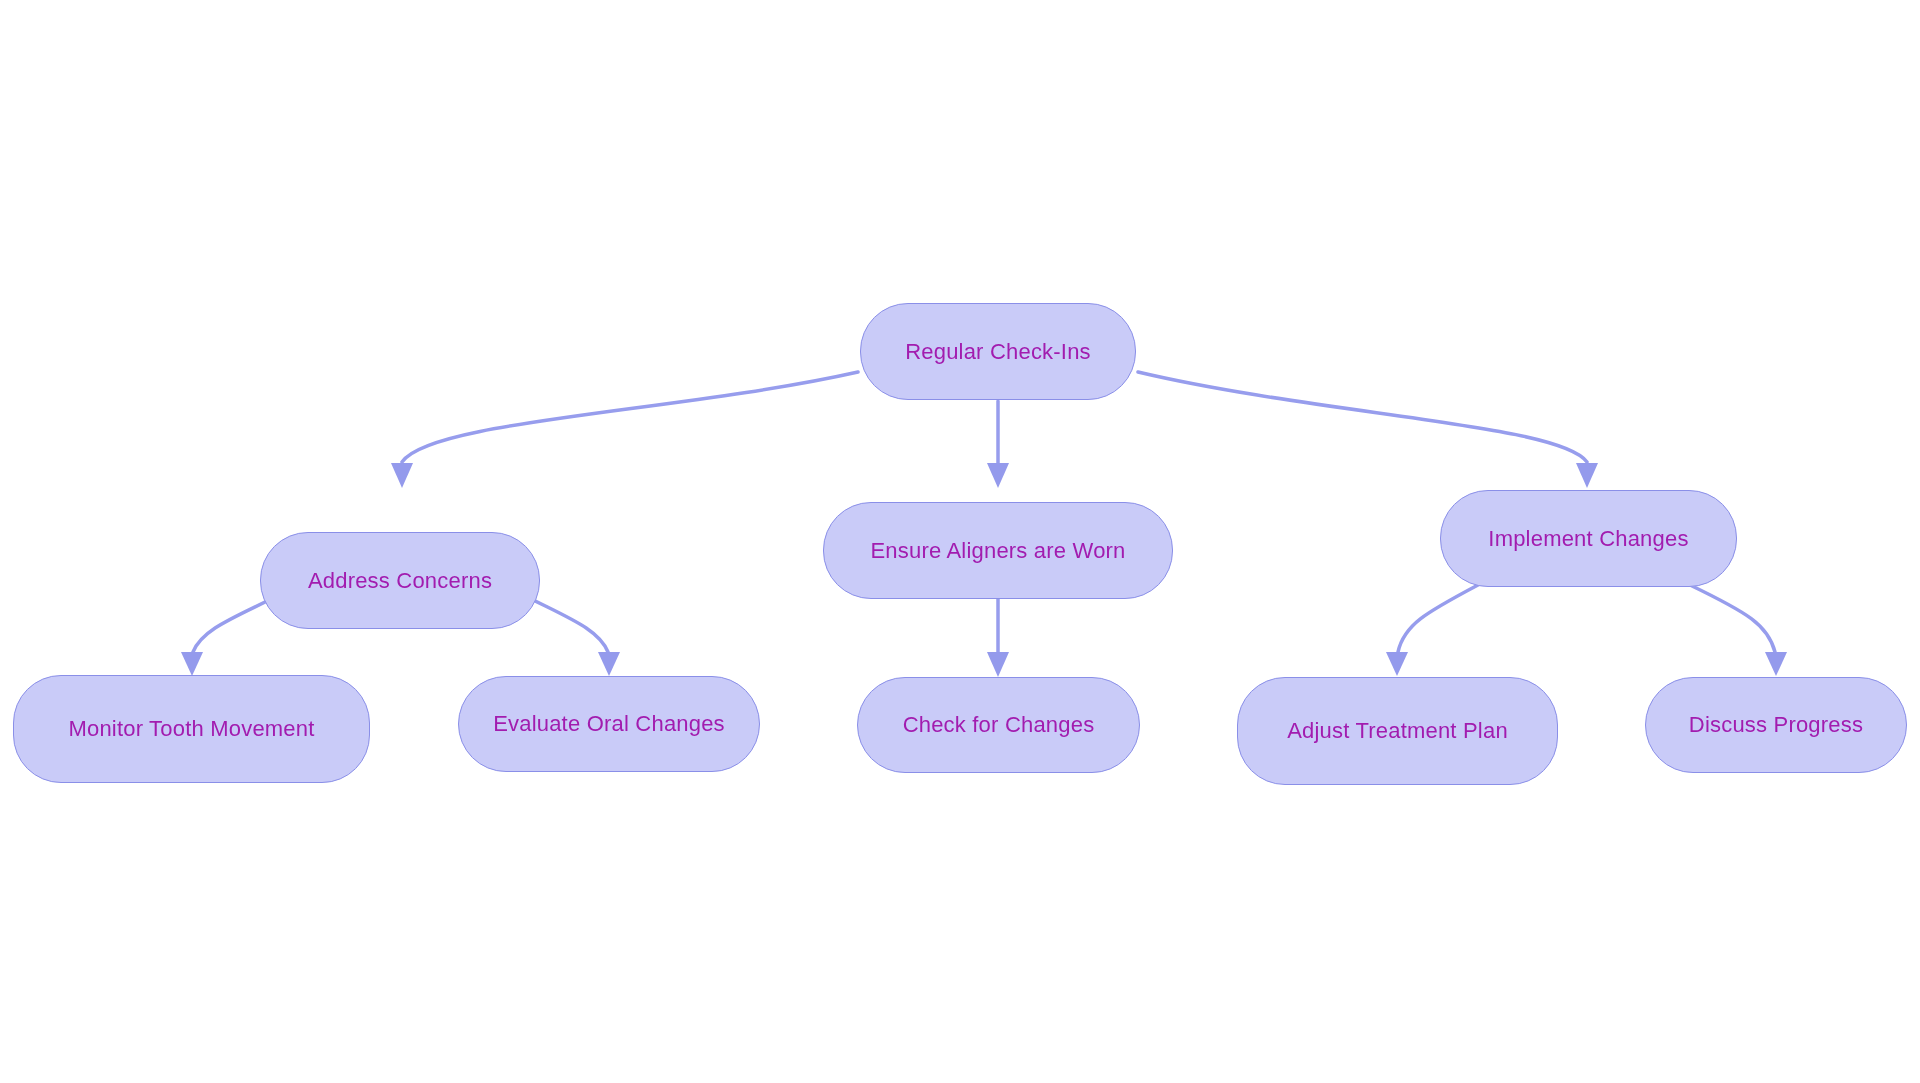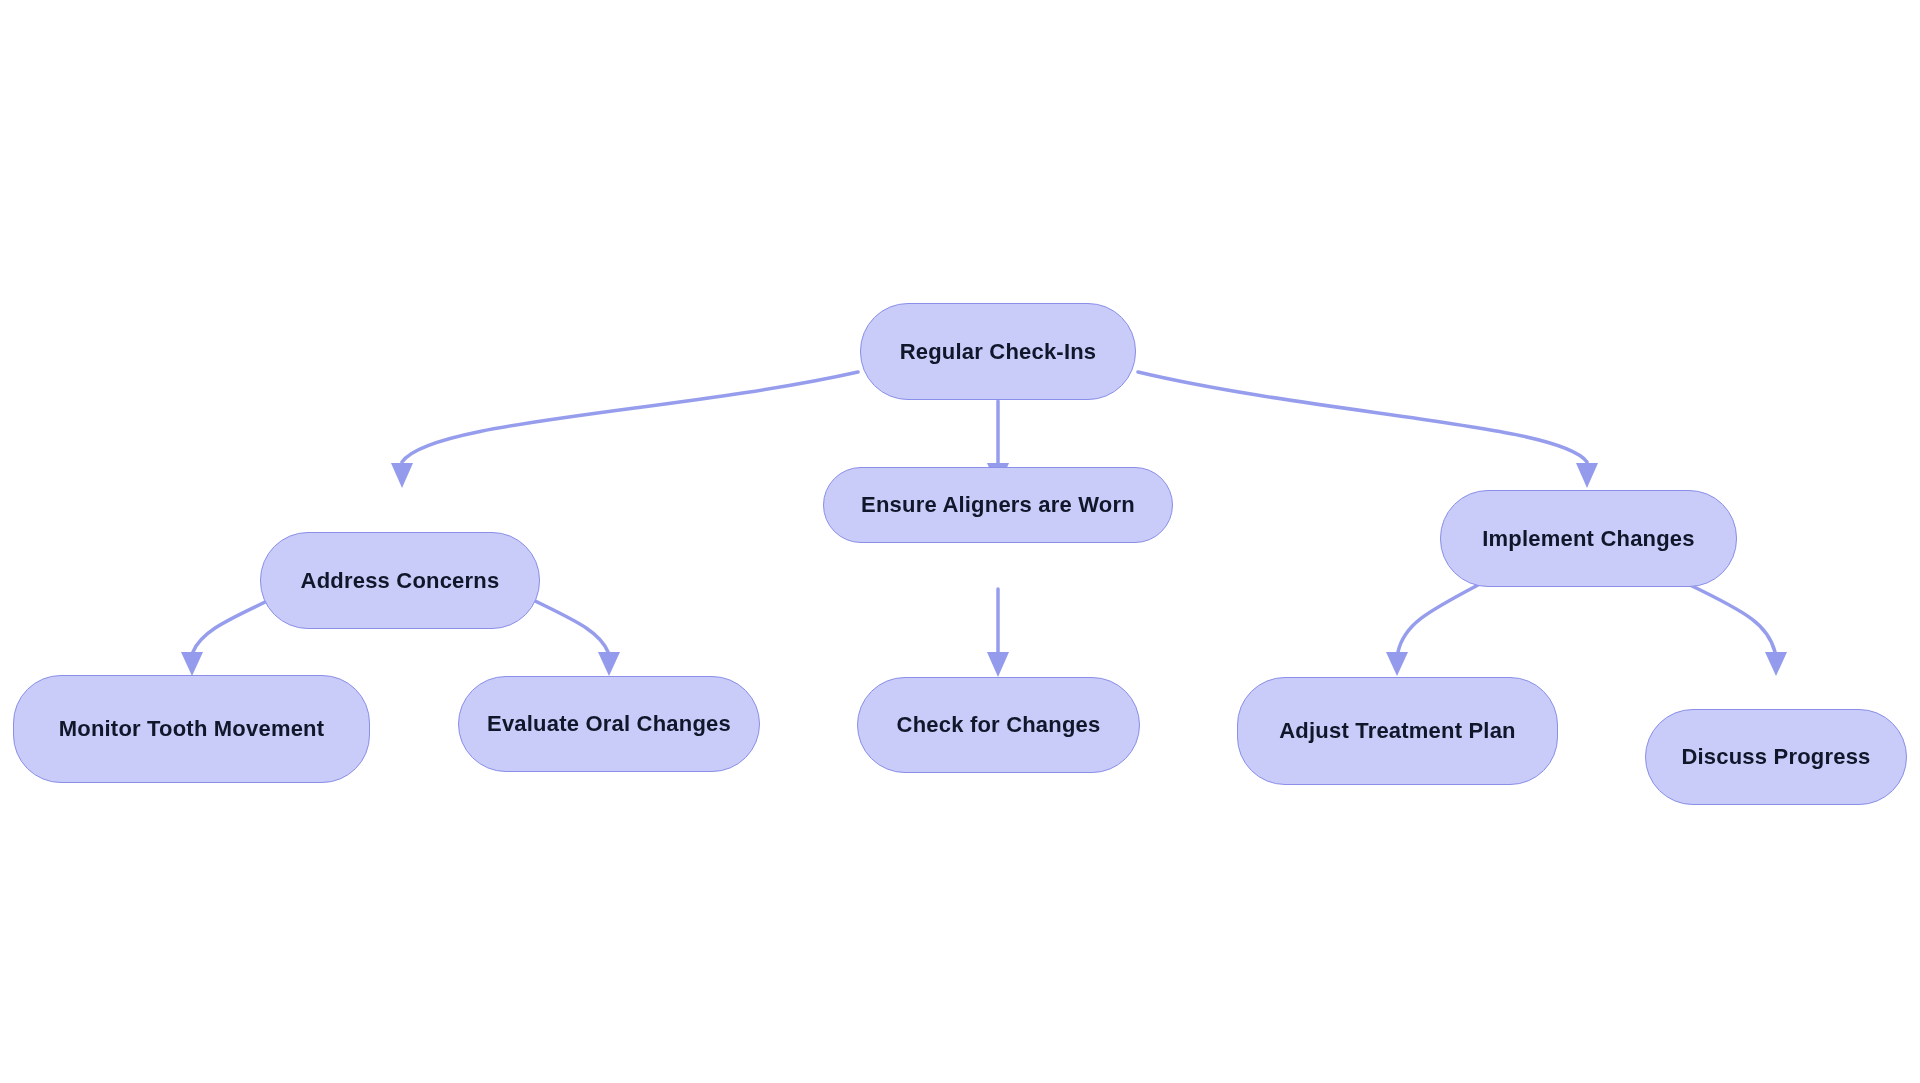--- a/index.html
+++ b/index.html
@@ -34,26 +34,25 @@
   }
   .node {
     position: absolute;
     box-sizing: border-box;
     display: flex;
     align-items: center;
     justify-content: center;
     background: #c9cbf8;
     border: 1.5px solid #8a8fe8;
     border-radius: 48px;
-    color: #0f172a;
+    color: #a21caf;
     font-size: 22px;
     letter-spacing: 0.2px;
     white-space: nowrap;
     text-align: center;
-    font-weight: bold;
   }
 </style>
 </head>
 <body>
 
 <div id="canvas">
 
   <svg id="edges" viewBox="0 0 1920 1083" xmlns="http://www.w3.org/2000/svg">
 
     <g>
@@ -94,27 +93,27 @@
     <g>
       <path class="edge-path" d="M 1690 585 C 1748 613, 1768 625, 1775 652"></path>
       <polygon class="arrowhead" points="1765,652 1787,652 1776,676"></polygon>
     </g>
   </svg>
 
   <div class="node" style="left:860px;  top:303px; width:276px; height:97px;">Regular Check-Ins</div>
 
   <div class="node" style="left:260px;  top:491px; width:280px; height:97px;margin-top:41px;">Address Concerns</div>
 
-  <div class="node" style="left:823px;  top:467px; width:350px; height:76px;">Ensure Aligners are Worn</div>
+  <div class="node" style="left:823px;  top:502px; width:350px; height:97px;">Ensure Aligners are Worn</div>
 
   <div class="node" style="left:1440px; top:490px; width:297px; height:97px;">Implement Changes</div>
 
   <div class="node" style="left:13px;   top:675px; width:357px; height:108px;">Monitor Tooth Movement</div>
 
   <div class="node" style="left:458px;  top:676px; width:302px; height:96px;">Evaluate Oral Changes</div>
 
   <div class="node" style="left:857px;  top:677px; width:283px; height:96px;">Check for Changes</div>
 
   <div class="node" style="left:1237px; top:677px; width:321px; height:108px;">Adjust Treatment Plan</div>
 
-  <div class="node" style="left:1645px; top:677px; width:262px; height:96px;margin-top:32px;">Discuss Progress</div>
+  <div class="node" style="left:1645px; top:677px; width:262px; height:96px;">Discuss Progress</div>
 
 </div>
 
 </body></html>

